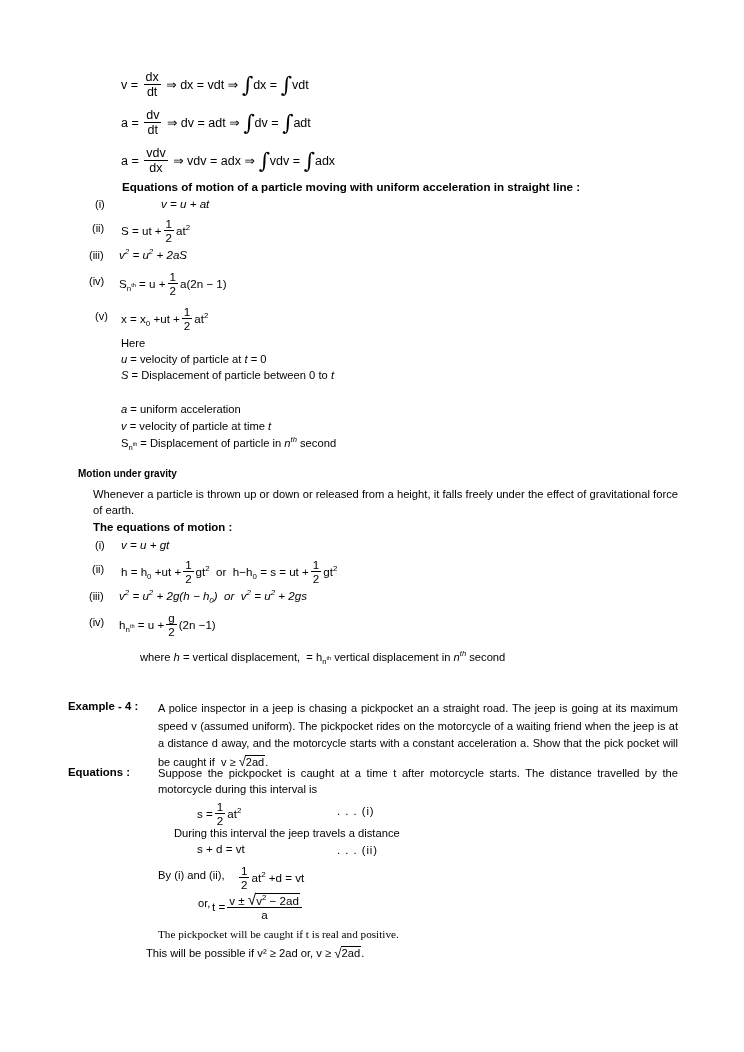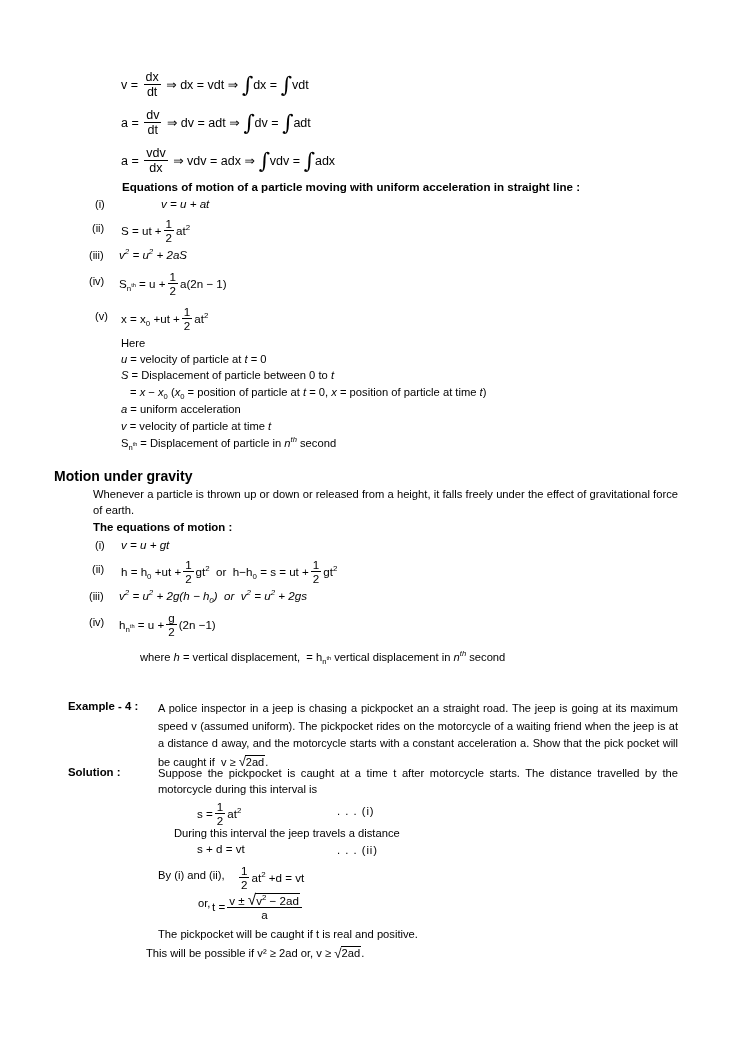--- a/index.html
+++ b/index.html
@@ -142,34 +142,31 @@
   </div>
 
   <div class="row" style="left:121px; top:337px; font-size:11.2px;">Here</div>
 
   <div class="eqline m" style="left:121px; top:354px; font-size:11.2px;">
     <span class="it">u</span> = velocity of particle at <span class="it">t</span> = 0
   </div>
   <div class="eqline m" style="left:121px; top:370px; font-size:11.2px;">
     <span class="it">S</span> = Displacement of particle between 0 to <span class="it">t</span>
   </div>
-  <div class="eqline m" style="left:130px; top:387px; font-size:11.2px;">
-    = <span class="it">x</span> − <span class="it">x</span><span class="sub">0</span> (<span class="it">x</span><span class="sub">0</span> = position of particle at <span class="it">t</span> = 0, <span class="it">x</span> = position of particle at time <span class="it">t</span>)
-  </div>
   <div class="eqline m" style="left:121px; top:404px; font-size:11.2px;">
     <span class="it">a</span> = uniform acceleration
   </div>
   <div class="eqline m" style="left:121px; top:421px; font-size:11.2px;">
     <span class="it">v</span> = velocity of particle at time <span class="it">t</span>
   </div>
   <div class="eqline m" style="left:121px; top:438px; font-size:11.2px;">
     S<span class="subsup">n<span class="tt">th</span></span> = Displacement of particle in <span class="it">n</span><span class="sup it">th</span> second
   </div>
 
-  <div class="row bold" style="left:54px; top:468px; font-size:14px;text-align:right;">Motion under gravity</div>
+  <div class="row bold" style="left:78px; top:468px; font-size:10px;text-align:right;">Motion under gravity</div>
 
   <div class="para" style="left:93px; top:487px; width:585px; font-size:11.2px;">Whenever a particle is thrown up or down or released from a height, it falls freely under the effect of gravitational force of earth.</div>
 
   <div class="row bold" style="left:93px; top:521px; font-size:11.4px;">The equations of motion :</div>
 
   <div class="marker" style="left:95px; top:539px; font-size:11px;">(i)</div>
   <div class="eqline m it" style="left:121px; top:539px; font-size:11.6px;">v = u + gt</div>
 
   <div class="marker" style="left:92px; top:563px; font-size:11px;">(ii)</div>
   <div class="eqline m" style="left:121px; top:560px; font-size:11.6px;">
@@ -190,21 +187,21 @@
     where <span class="it">h</span> = vertical displacement, &nbsp;= h<span class="subsup">n<span class="tt">th</span></span> vertical displacement in <span class="it">n</span><span class="sup it">th</span> second
   </div>
 
   <div class="label-col" style="left:68px; top:700px; font-size:11.4px;">Example - 4 :</div>
 
   <div class="para" style="left:158px; top:700px; width:520px; font-size:11px; line-height:17.5px;">
     <span>A police inspector in a jeep is chasing a pickpocket an a straight road. The jeep is going at its maximum speed v (assumed uniform). The pickpocket rides on the motorcycle of a waiting friend when the jeep is at a distance d away, and the motorcycle starts with a constant acceleration a. Show that the pick pocket will be caught if</span>
     <span class="m">&nbsp;v <span>≥</span> <span class="rad"><span class="sign">√</span><span class="body">2ad</span></span></span><span>.</span>
   </div>
 
-  <div class="label-col" style="left:68px; top:766px; font-size:11.4px;">Solution :</div>
+  <div class="label-col" style="left:68px; top:766px; font-size:11.4px;">Equations :</div>
 
   <div class="para" style="left:158px; top:766px; width:520px; font-size:11.2px; line-height:15.5px;">Suppose the pickpocket is caught at a time t after motorcycle starts. The distance travelled by the motorcycle during this interval is</div>
 
   <div class="eqline m" style="left:197px; top:802px; font-size:11.6px;">
     s =<span class="frac"><span class="num">1</span><span class="den">2</span></span>at<span class="sup">2</span>
   </div>
   <div class="eqnum" style="left:337px; top:805px; font-size:11.2px;">. . . (i)</div>
 
   <div class="row" style="left:158px; top:827px; font-size:11.2px;margin-left:16px;">During this interval the jeep travels a distance</div>
 
@@ -214,19 +211,19 @@
   <div class="row" style="left:158px; top:869px; font-size:11.2px;">By (i) and (ii),</div>
   <div class="eqline m" style="left:237px; top:866px; font-size:11.6px;">
     <span class="frac"><span class="num">1</span><span class="den">2</span></span>at<span class="sup">2</span> +d = vt
   </div>
 
   <div class="row" style="left:158px; top:897px; font-size:11.2px;margin-left:40px;">or,</div>
   <div class="eqline m" style="left:212px; top:893px; font-size:11.6px;">
     t =<span class="frac"><span class="num">v <span>±</span> <span class="rad radb"><span class="sign">√</span><span class="body">v<span class="sup">2</span> − 2ad</span></span></span><span class="den">a</span></span>
   </div>
 
-  <div class="row" style="left:158px; top:928px; font-size:11.2px;">The pickpocket will be caught if t is real and positive.</div>
+  <div class="row" style="left:158px; top:928px; font-size:11.2px;font-family:Liberation Serif, serif;">The pickpocket will be caught if t is real and positive.</div>
 
   <div class="eqline m" style="left:146px; top:946px; font-size:11.2px;">
     <span>This will be possible if v² ≥ 2ad or,  v ≥</span>&nbsp;<span class="rad"><span class="sign">√</span><span class="body">2ad</span></span><span>.</span>
   </div>
 
 </div>
 
 </body></html>

